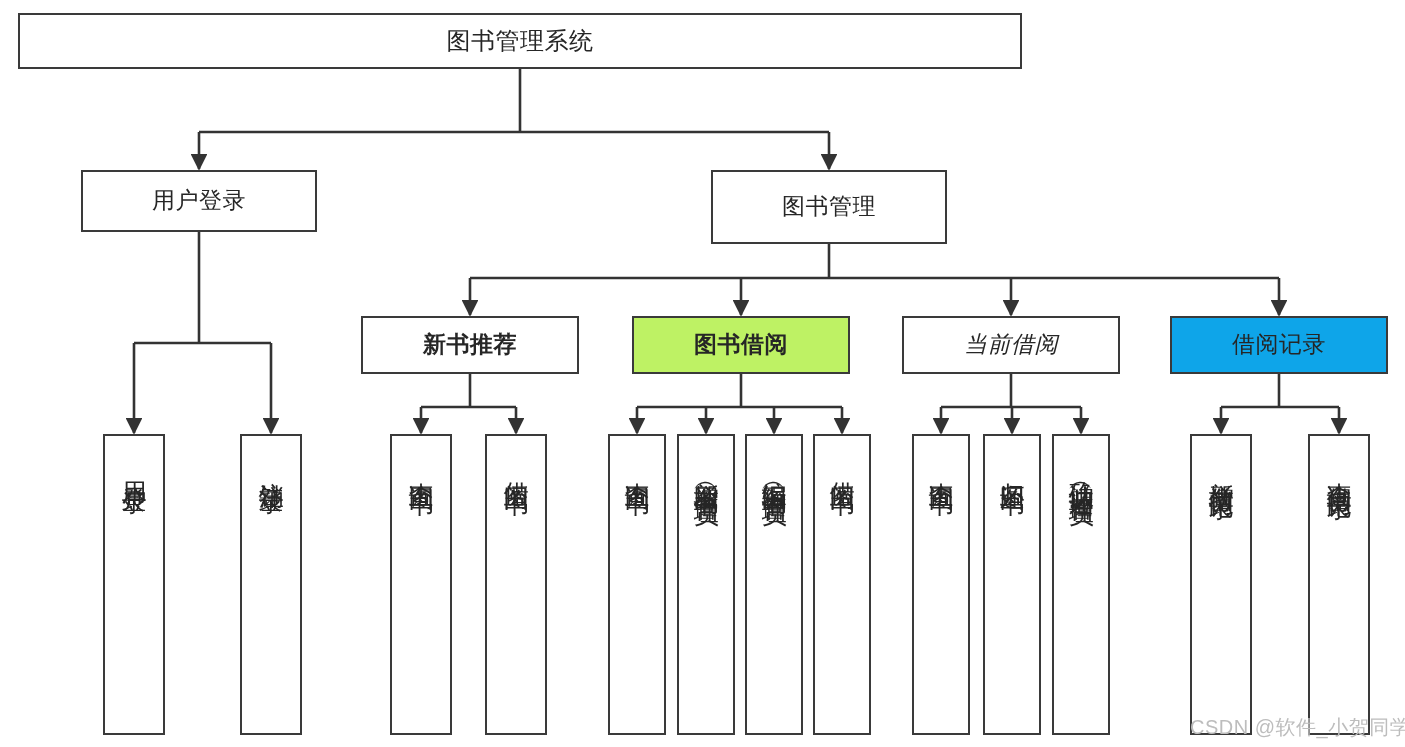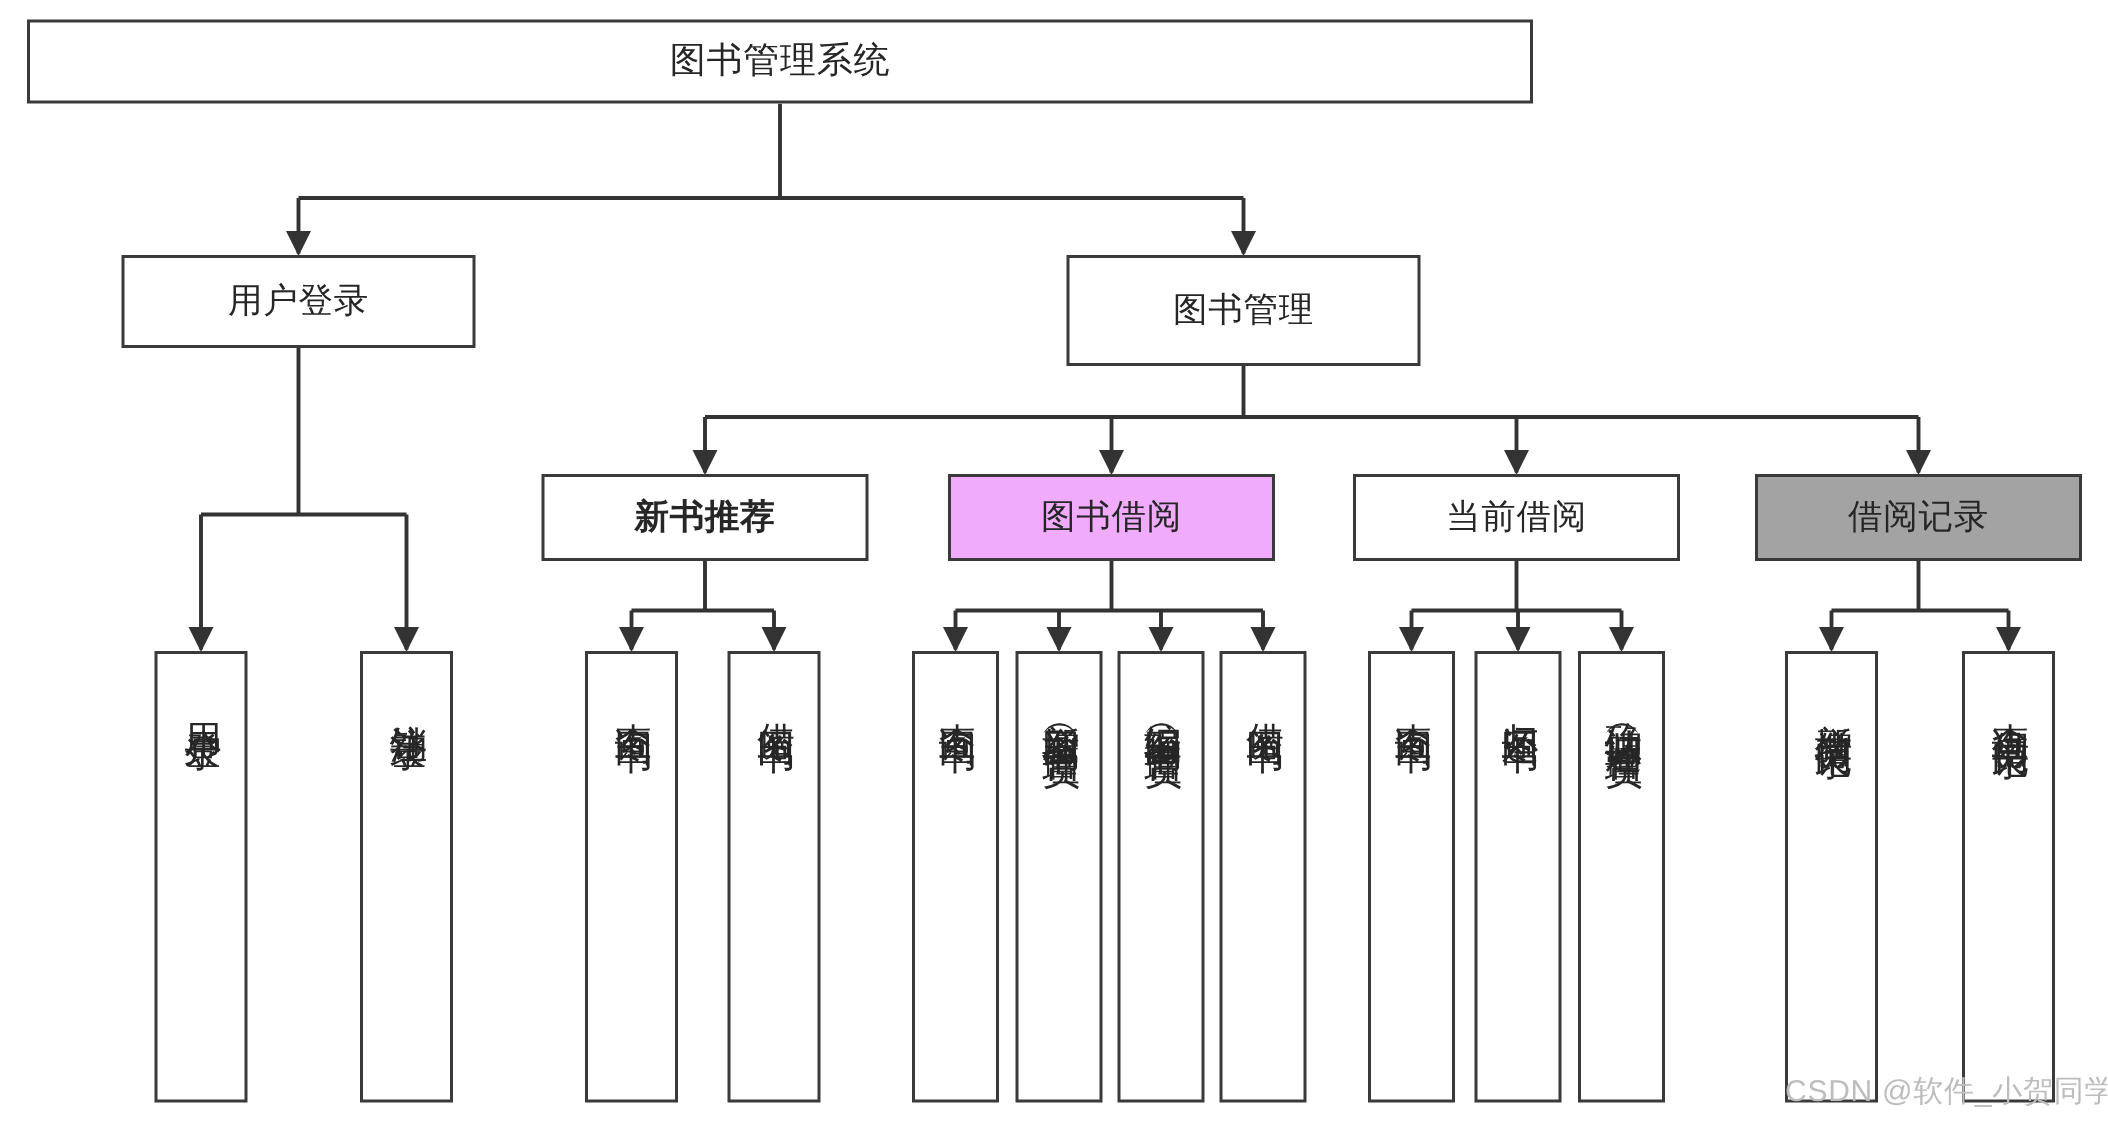--- a/index.html
+++ b/index.html
@@ -121,27 +121,27 @@
       </div>
       <div class="node horiz" style="left: 81px; top: 170px; width: 236px; height: 62px; border-color: rgb(58, 58, 58); background: rgb(255, 255, 255);">
         <span class="lbl">用户登录</span>
       </div>
       <div class="node horiz" style="left: 711px; top: 170px; width: 236px; height: 74px; border-color: rgb(58, 58, 58); background: rgb(255, 255, 255);">
         <span class="lbl">图书管理</span>
       </div>
       <div class="node horiz" style="left: 361px; top: 316px; width: 218px; height: 58px; border-color: rgb(58, 58, 58); background: rgb(255, 255, 255); font-weight: bold;">
         <span class="lbl">新书推荐</span>
       </div>
-      <div class="node horiz" style="left: 632px; top: 316px; width: 218px; height: 58px; border-color: rgb(58, 58, 58); background: #f0abfc;">
+      <div class="node horiz" style="left: 632px; top: 316px; width: 218px; height: 58px; border-color: rgb(58, 58, 58); background: #bef264; font-weight: bold;">
         <span class="lbl">图书借阅</span>
       </div>
-      <div class="node horiz" style="left: 902px; top: 316px; width: 218px; height: 58px; border-color: rgb(58, 58, 58); background: rgb(255, 255, 255);">
+      <div class="node horiz" style="left: 902px; top: 316px; width: 218px; height: 58px; border-color: rgb(58, 58, 58); background: rgb(255, 255, 255); font-style: italic;">
         <span class="lbl">当前借阅</span>
       </div>
-      <div class="node horiz" style="left: 1170px; top: 316px; width: 218px; height: 58px; border-color: rgb(58, 58, 58); background: #a3a3a3; justify-content: center;">
+      <div class="node horiz" style="left: 1170px; top: 316px; width: 218px; height: 58px; border-color: rgb(58, 58, 58); background: #0ea5e9; justify-content: center;">
         <span class="lbl">借阅记录</span>
       </div>
       <div class="node vert" style="left: 103px; top: 434px; width: 62px; height: 301px; border-color: rgb(58, 58, 58); background: rgb(255, 255, 255);">
         <span class="lbl">用户登录</span>
       </div>
       <div class="node vert" style="left: 240px; top: 434px; width: 62px; height: 301px; border-color: rgb(58, 58, 58); background: rgb(255, 255, 255);">
         <span class="lbl">注销登录</span>
       </div>
       <div class="node vert" style="left: 390px; top: 434px; width: 62px; height: 301px; border-color: rgb(58, 58, 58); background: rgb(255, 255, 255);">
         <span class="lbl">查询图书</span>

